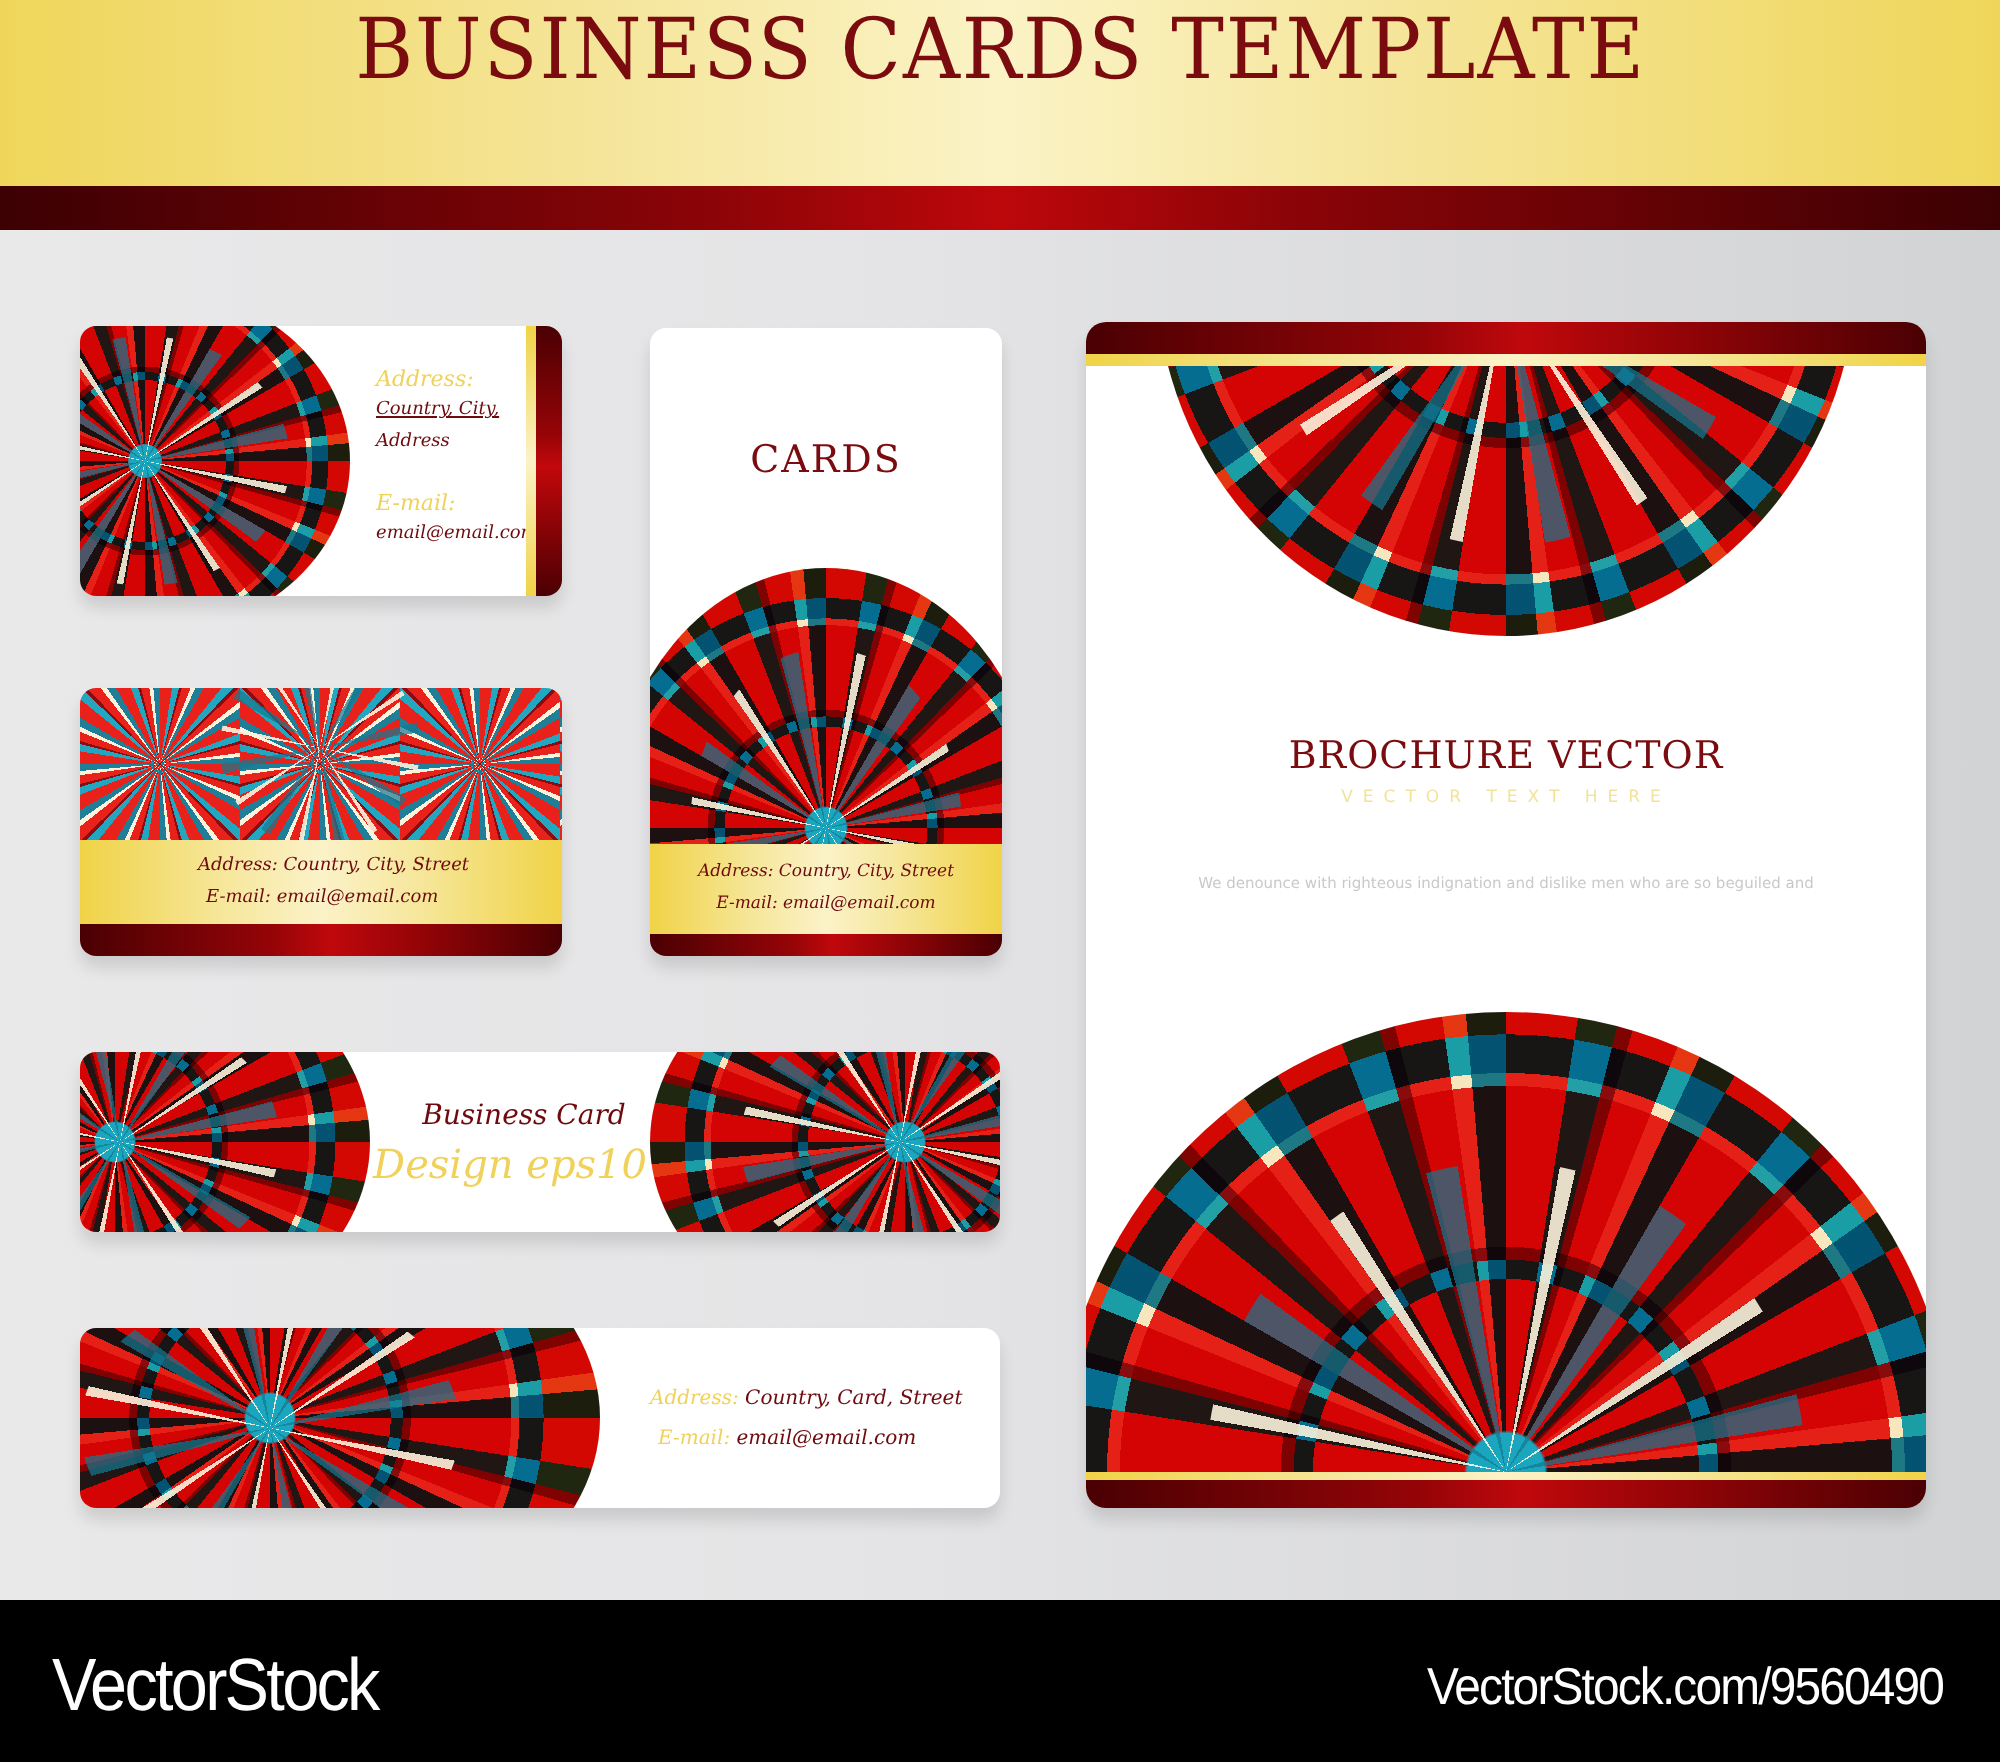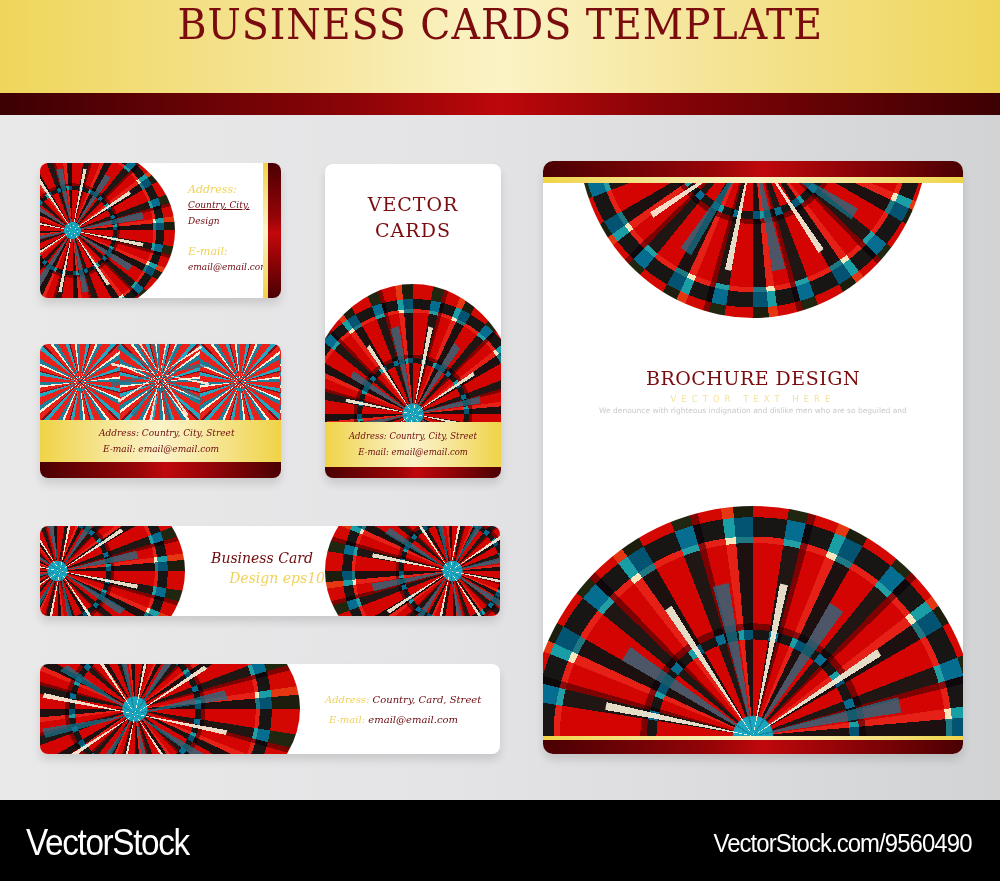--- a/index.html
+++ b/index.html
@@ -85,57 +85,56 @@
 <div class="header-band">
   <div class="header-title">BUSINESS CARDS TEMPLATE</div>
 </div>
 <div class="header-bar"></div>
 
 <div class="card" style="left:40px; top:163px; width:241px; height:135px;">
   <div class="mandala" style="left:-70px; top:-20px; width:205px; height:175px;"></div>
   <div class="mandala-inner" style="left:-40px; top:5px; width:145px; height:125px;"></div>
   <div class="abs script lbl-gold" style="left:148px; top:20px; font-size:11px;">Address:</div>
   <div class="abs script txt-red" style="left:148px; top:37px; font-size:9px;text-decoration:underline;">Country, City,</div>
-  <div class="abs script txt-red" style="left:148px; top:53px; font-size:9px;">Design</div>
+  <div class="abs script txt-red" style="left:148px; top:53px; font-size:9px;">Address</div>
   <div class="abs script lbl-gold" style="left:148px; top:82px; font-size:11px;">E-mail:</div>
   <div class="abs script txt-red" style="left:148px; top:99px; font-size:9px;">email@email.com</div>
   <div class="abs" style="left:223px; top:0; width:5px; height:135px; background:linear-gradient(180deg,#f0d347,#fbf2c8 50%,#f0d347);"></div>
   <div class="red-band-v" style="left:228px; top:0; width:13px; height:135px;"></div>
 </div>
 
 <div class="card" style="left:40px; top:344px; width:241px; height:134px;">
   <div class="pattern-strip" style="left:0; top:0; width:241px; height:76px; background-size:80px 76px;"></div>
   <div class="mandala-inner" style="left:70px; top:-20px; width:100px; height:100px;"></div>
   <div class="gold-band" style="left:0; top:76px; width:241px; height:42px;"></div>
   <div class="abs script txt-red" style="left:59px; top:84px; font-size:9px;">Address: Country, City, Street</div>
   <div class="abs script txt-red" style="left:63px; top:100px; font-size:9px;">E-mail: email@email.com</div>
   <div class="red-band" style="left:0; top:118px; width:241px; height:16px;"></div>
 </div>
 
 <div class="card" style="left:325px; top:164px; width:176px; height:314px;">
-  <div class="abs" style="left:0; width:176px; text-align:center; top:29px; font-family:'DejaVu Serif',serif; font-size:19px; color:#7a0b0e; letter-spacing:1px;">VECTOR</div>
   <div class="abs" style="left:0; width:176px; text-align:center; top:55px; font-family:'DejaVu Serif',serif; font-size:19px; color:#7a0b0e; letter-spacing:1px;">CARDS</div>
   <div class="abs" style="left:0; width:176px; text-align:center; top:81px; font-size:9px; color:#f0d25a; letter-spacing:1px;margin-top:39px;">-2016-</div>
   <div class="abs" style="left:0; top:120px; width:176px; height:138px; overflow:hidden;">
     <div class="mandala" style="left:-20px; top:0; width:216px; height:260px;"></div>
     <div class="mandala-inner" style="left:20px; top:40px; width:136px; height:180px;"></div>
   </div>
   <div class="gold-band" style="left:0; top:258px; width:176px; height:45px;"></div>
   <div class="abs script txt-red" style="left:0; width:176px; text-align:center; top:267px; font-size:8.5px;">Address: Country, City, Street</div>
   <div class="abs script txt-red" style="left:0; width:176px; text-align:center; top:283px; font-size:8.5px;">E-mail: email@email.com</div>
   <div class="red-band" style="left:0; top:303px; width:176px; height:11px;"></div>
 </div>
 
 <div class="card" style="left:40px; top:526px; width:460px; height:90px;">
   <div class="mandala" style="left:-110px; top:-55px; width:255px; height:200px;"></div>
   <div class="mandala-inner" style="left:-60px; top:-20px; width:160px; height:130px;"></div>
   <div class="mandala" style="left:285px; top:-55px; width:255px; height:200px;"></div>
   <div class="mandala-inner" style="left:330px; top:-20px; width:160px; height:130px;"></div>
   <div class="abs script" style="left:145px; width:154px; text-align:center; top:24px; font-size:14px; color:#6e0a0e;">Business Card</div>
-  <div class="abs script" style="left:145px; width:140px; text-align:right; top:44px; font-size:14px; color:#f0d25a;">Design eps10</div>
+  <div class="abs script" style="left:145px; width:140px; text-align:center; top:44px; font-size:20px; color:#f0d25a;">Design eps10</div>
 </div>
 
 <div class="card" style="left:40px; top:664px; width:460px; height:90px;">
   <div class="mandala" style="left:-70px; top:-70px; width:330px; height:230px;"></div>
   <div class="mandala-inner" style="left:0; top:-20px; width:190px; height:140px;"></div>
   <div class="abs script" style="left:285px; top:30px; font-size:10px; white-space:nowrap;">
     <span class="lbl-gold">Address:</span>
     <span class="txt-red">Country, Card, Street</span>
   </div>
   <div class="abs script" style="left:289px; top:50px; font-size:10px; white-space:nowrap;">
@@ -144,23 +143,23 @@
   </div>
 </div>
 
 <div class="card" style="left:543px; top:161px; width:420px; height:593px; border-radius:10px;">
   <div class="red-band" style="left:0; top:0; width:420px; height:16px;"></div>
   <div class="gold-band" style="left:0; top:16px; width:420px; height:6px;"></div>
   <div class="abs" style="left:0; top:22px; width:420px; height:135px; overflow:hidden;">
     <div class="mandala" style="left:35px; top:-230px; width:350px; height:365px;"></div>
     <div class="mandala-inner" style="left:90px; top:-160px; width:240px; height:250px;"></div>
   </div>
-  <div class="abs" style="left:0; width:420px; text-align:center; top:206px; font-family:'DejaVu Serif',serif; font-size:19px; color:#7a0b0e; letter-spacing:0.5px;">BROCHURE DESIGN</div>
+  <div class="abs" style="left:0; width:420px; text-align:center; top:206px; font-family:'DejaVu Serif',serif; font-size:19px; color:#7a0b0e; letter-spacing:0.5px;">BROCHURE VECTOR</div>
   <div class="abs" style="left:0; width:420px; text-align:center; top:233px; font-size:8.5px; color:#f3e29a; letter-spacing:5px;">VECTOR TEXT HERE</div>
-  <div class="abs" style="left:0; width:420px; text-align:center; top:244px; font-size:7.5px; line-height:11px; color:#c9c9c9;">
+  <div class="abs" style="left:0; width:420px; text-align:center; top:275px; font-size:7.5px; line-height:11px; color:#c9c9c9;">
     <div>We denounce with righteous indignation and dislike men who are so beguiled and</div>
   </div>
   <div class="abs" style="left:0; top:345px; width:420px; height:230px; overflow:hidden;">
     <div class="mandala" style="left:-15px; top:0; width:450px; height:460px;"></div>
     <div class="mandala-inner" style="left:60px; top:75px; width:300px; height:310px;"></div>
   </div>
   <div class="gold-band" style="left:0; top:575px; width:420px; height:4px;"></div>
   <div class="red-band" style="left:0; top:579px; width:420px; height:14px;"></div>
 </div>
 

